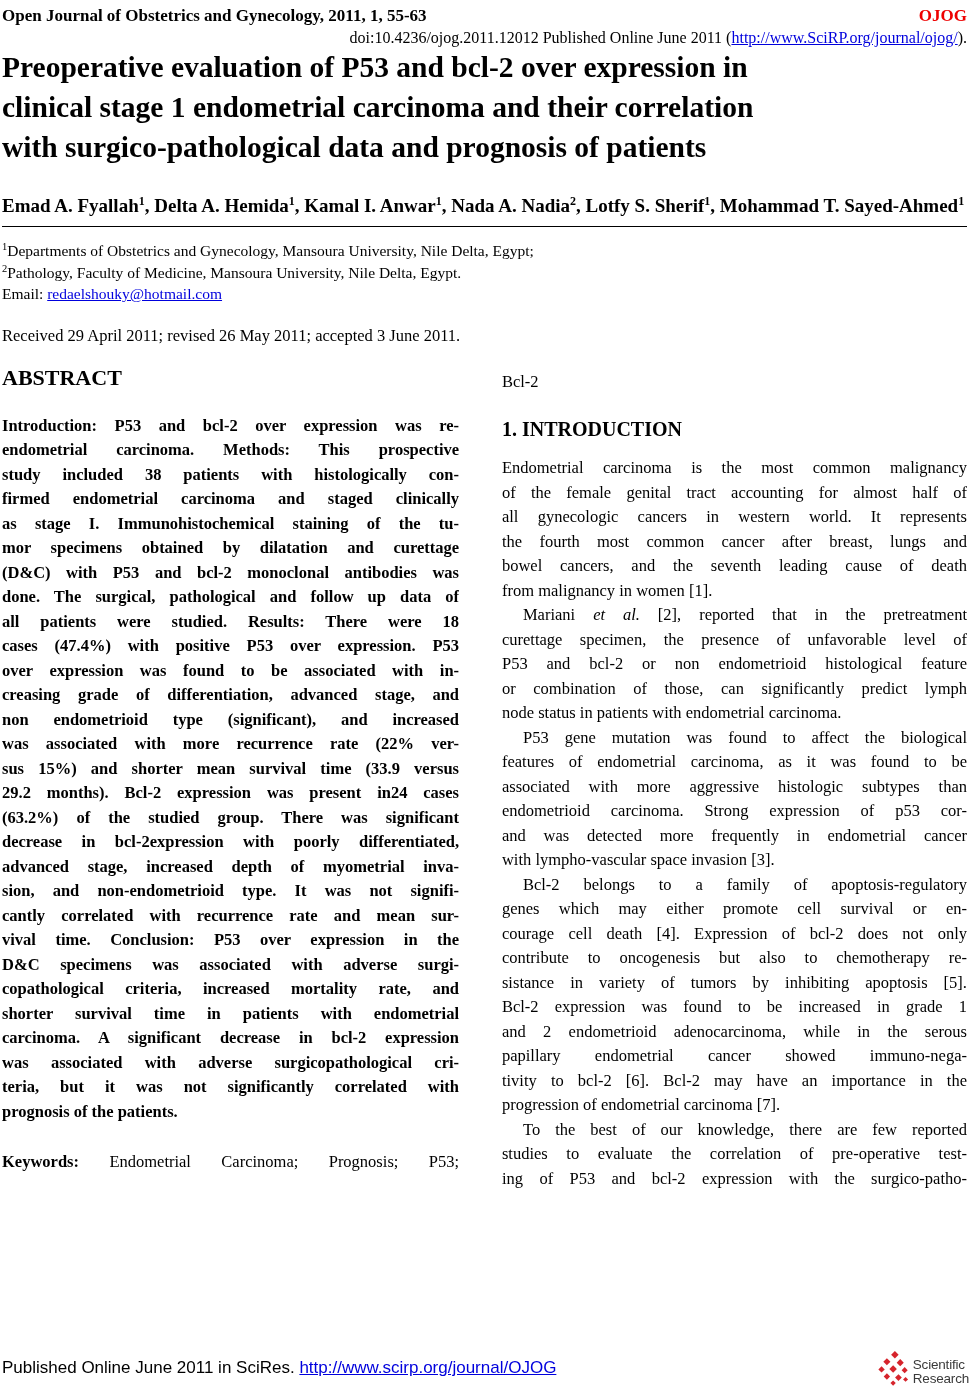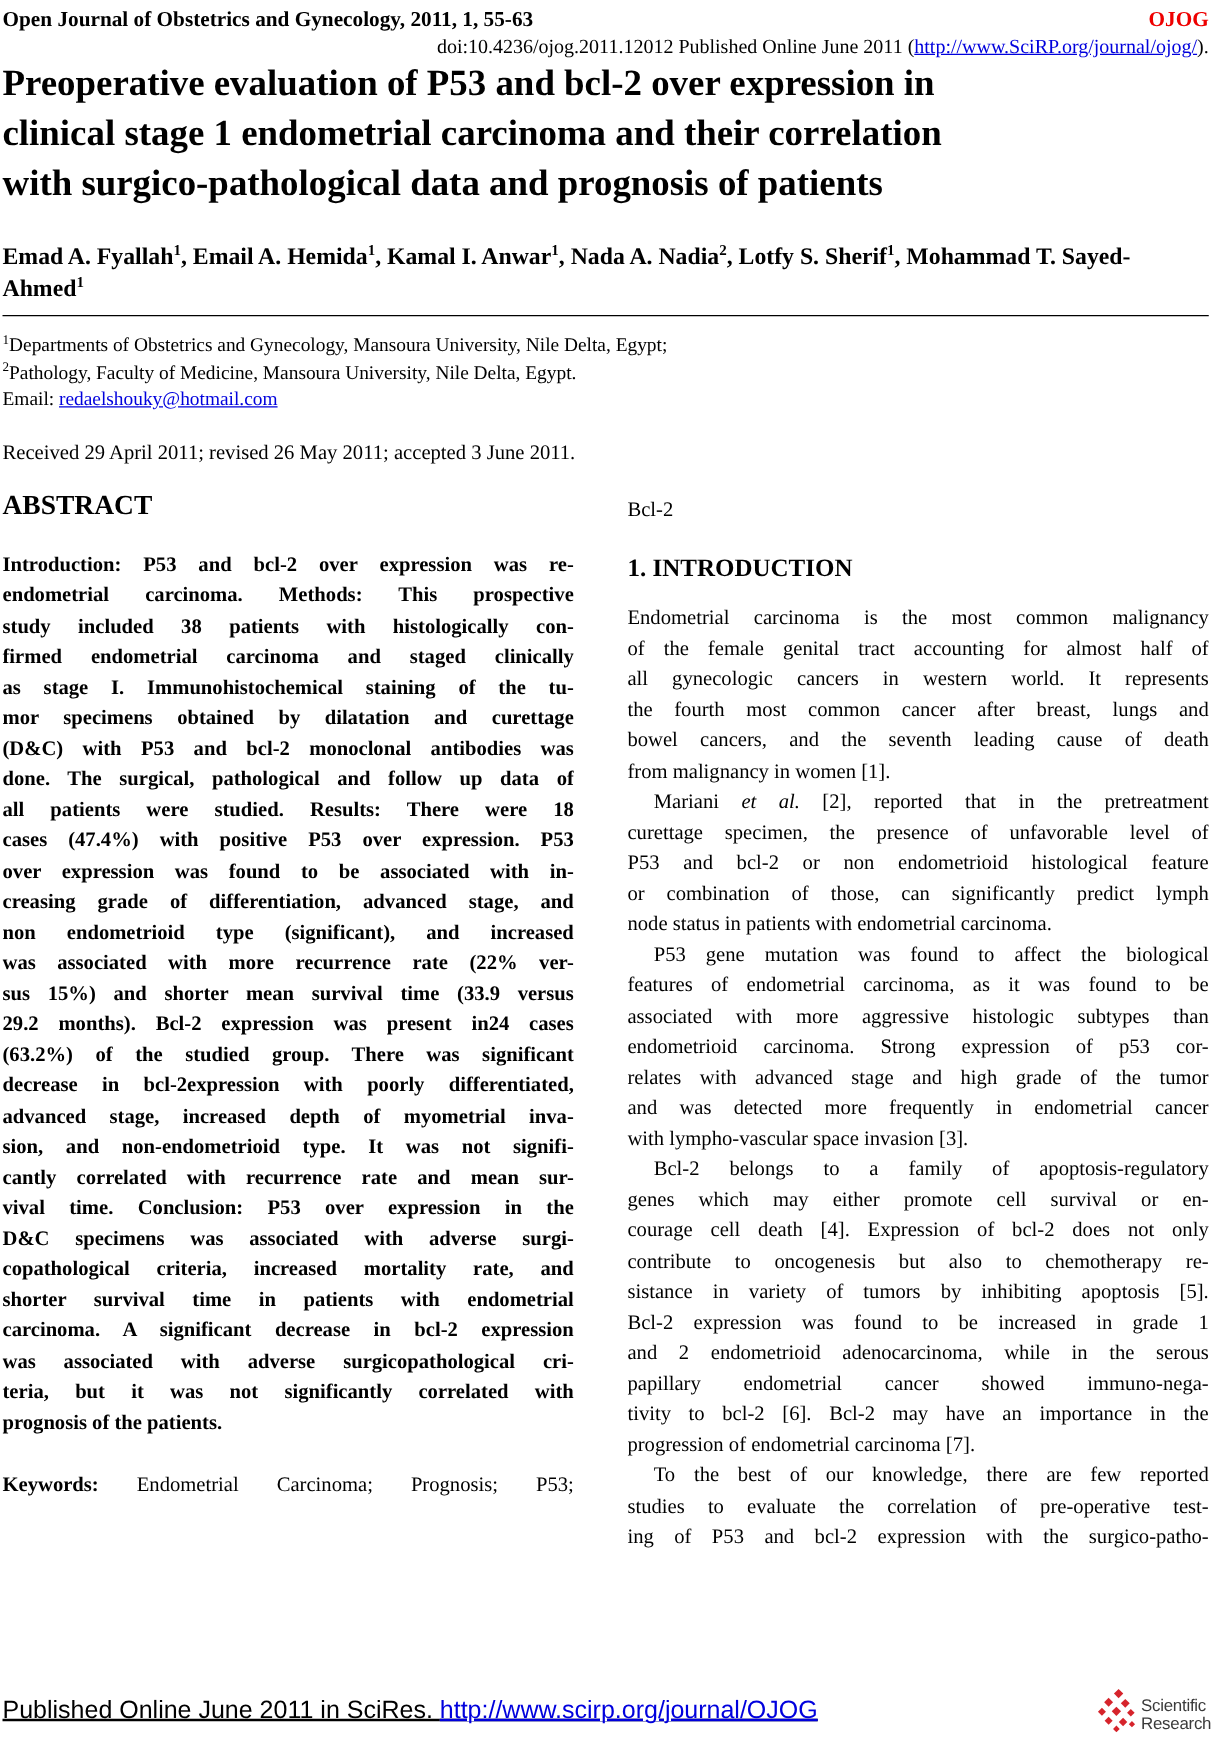--- a/index.html
+++ b/index.html
@@ -51,21 +51,21 @@
   .bd { font-weight:bold; }
   .it { font-style:italic; }
   .kw-para { margin-top:26px; }
 
   
   .footer {
     position:absolute; left:2px; right:0; bottom:8px;
     display:flex; justify-content:space-between; align-items:center;
     font-family:"Liberation Sans", sans-serif;
   }
-  .footer-left { font-size:20px;text-decoration:underline; }
+  .footer-left { font-size:17px; }
   .logo { display:flex; align-items:flex-end; }
   .logo svg { display:block; margin-right:3px; }
   .logo-text { font-size:13.5px; line-height:14px; color:#3a3a3a; letter-spacing:-0.2px; }
 </style>
 </head>
 <body>
 
 <div class="page">
 
   <div class="hdr-row">
@@ -75,21 +75,21 @@
   <div class="doi-row">
     <span>doi:10.4236/ojog.2011.12012 Published Online June 2011 (</span><a style="color: rgb(0, 0, 221);">http://www.SciRP.org/journal/ojog/</a><span>).</span>
   </div>
 
   <h1 class="title">
       <div>Preoperative evaluation of P53 and bcl-2 over expression in</div>
       <div>clinical stage 1 endometrial carcinoma and their correlation</div>
       <div>with surgico-pathological data and prognosis of patients</div>
     </h1>
 
-  <div class="authors"><span>Emad A. Fyallah</span><sup>1</sup>, <span>Email A. Hemida</span><sup>1</sup>, <span>Kamal I. Anwar</span><sup>1</sup>, <span>Nada A. Nadia</span><sup>2</sup>, <span>Lotfy S. Sherif</span><sup>1</sup>, <span>Mohammad T. Sayed-Ahmed</span><sup>1</sup></div>
+  <div class="authors"><span>Emad A. Fyallah</span><sup>1</sup>, <span>Delta A. Hemida</span><sup>1</sup>, <span>Kamal I. Anwar</span><sup>1</sup>, <span>Nada A. Nadia</span><sup>2</sup>, <span>Lotfy S. Sherif</span><sup>1</sup>, <span>Mohammad T. Sayed-Ahmed</span><sup>1</sup></div>
 
   <hr class="rule">
 
   <div class="affils">
     <div>
         <div><sup>1</sup>Departments of Obstetrics and Gynecology, Mansoura University, Nile Delta, Egypt;</div>
         <div><sup>2</sup>Pathology, Faculty of Medicine, Mansoura University, Nile Delta, Egypt.</div>
       </div>
     <div>
       <span>Email: </span><a style="color: rgb(0, 0, 221);">redaelshouky@hotmail.com</a>
@@ -158,21 +158,20 @@
             <div class="jline">curettage specimen, the presence of unfavorable level of</div>
             <div class="jline">P53 and bcl-2 or non endometrioid histological feature</div>
             <div class="jline">or combination of those, can significantly predict lymph</div>
             <div class="jline endline">node status in patients with endometrial carcinoma.</div>
           </div>
           <div class="para">
             <div class="jline ind">P53 gene mutation was found to affect the biological</div>
             <div class="jline">features of endometrial carcinoma, as it was found to be</div>
             <div class="jline">associated with more aggressive histologic subtypes than</div>
             <div class="jline">endometrioid carcinoma. Strong expression of p53 cor-</div>
-            <div class="jline">relates with advanced stage and high grade of the tumor</div>
             <div class="jline">and was detected more frequently in endometrial cancer</div>
             <div class="jline endline">with lympho-vascular space invasion [3].</div>
           </div>
           <div class="para">
             <div class="jline ind">Bcl-2 belongs to a family of apoptosis-regulatory</div>
             <div class="jline">genes which may either promote cell survival or en-</div>
             <div class="jline">courage cell death [4]. Expression of bcl-2 does not only</div>
             <div class="jline">contribute to oncogenesis but also to chemotherapy re-</div>
             <div class="jline">sistance in variety of tumors by inhibiting apoptosis [5].</div>
             <div class="jline">Bcl-2 expression was found to be increased in grade 1</div>

